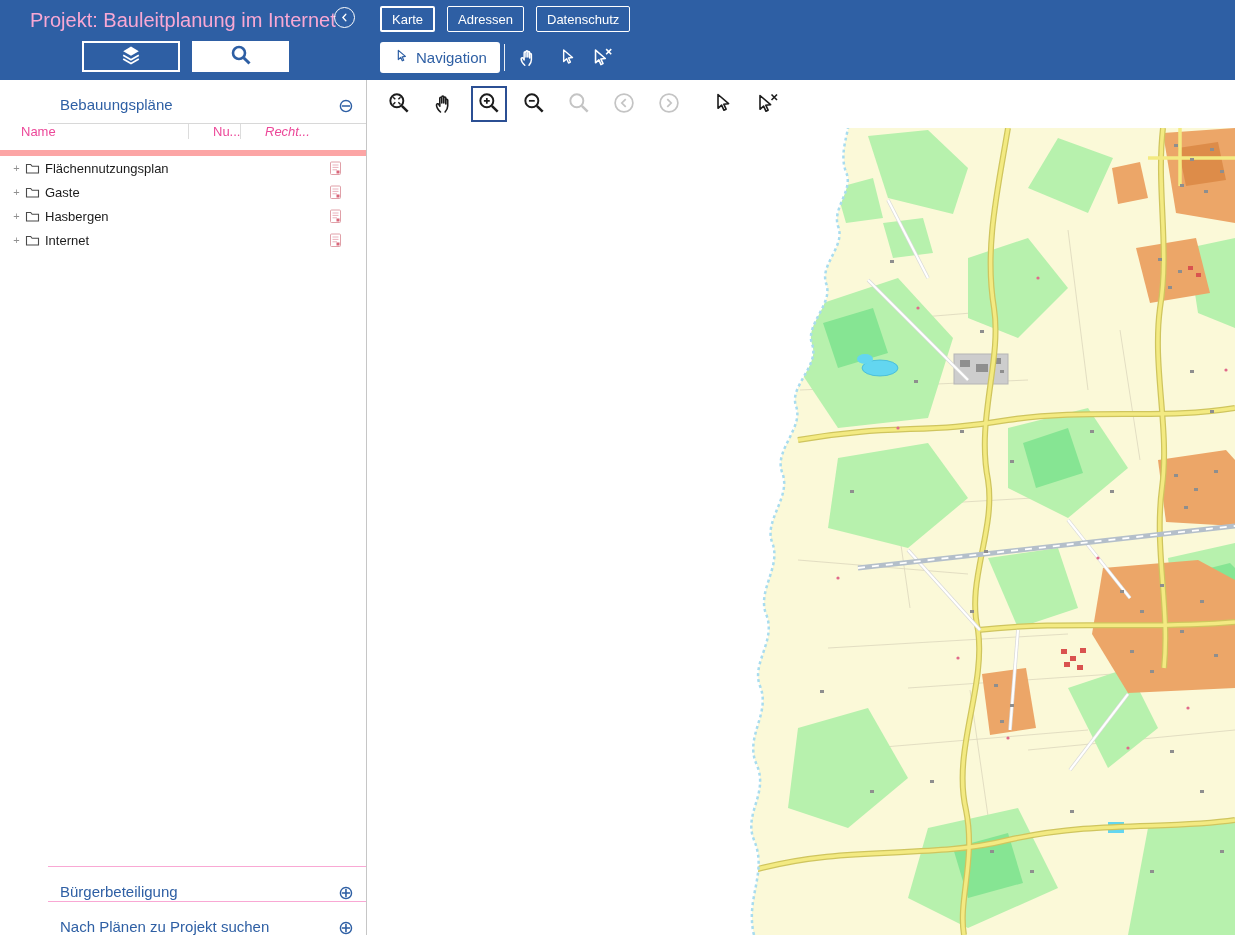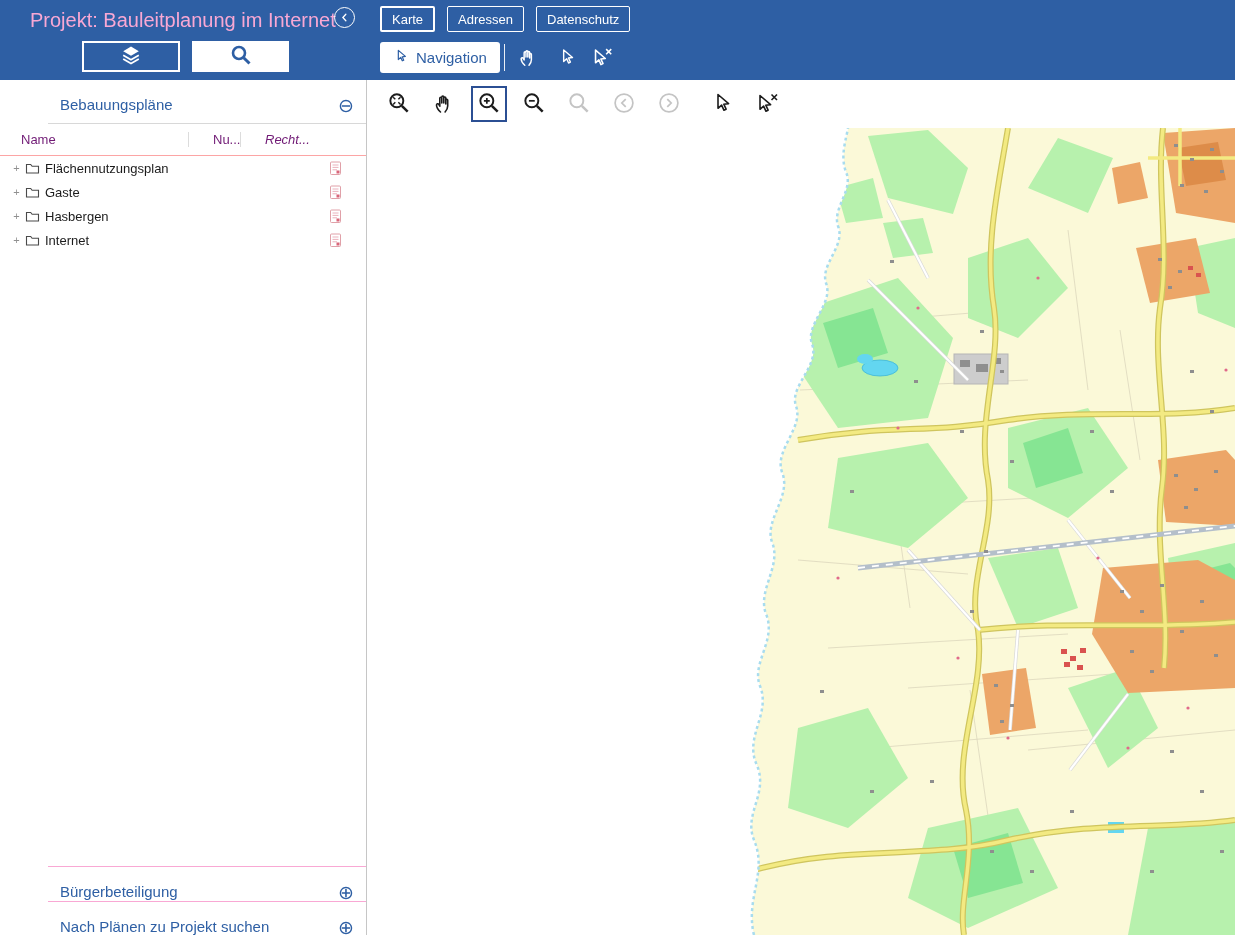--- a/index.html
+++ b/index.html
@@ -31,22 +31,22 @@
     display:flex; align-items:center; justify-content:center; }
   .htool.h1 { left:513px; } .htool.h2 { left:552px; } .htool.h3 { left:587px; }
 
   
   .sidebar { position:absolute; left:0; top:80px; width:367px; height:855px;
     background:#fff; border-right:1px solid #c6c6c6; }
   .panel-head { display:flex; justify-content:space-between;
     padding:16px 12px; color:#2e5fa4; font-size:15px; height:44px;margin-left:48px; }
   .panel-head.top { border-bottom:1px solid #d8d8d8; }
   .toggle-glyph { font-size:19px; line-height:1; color:#2e5fa4; }
-  .tree-head { display:flex; align-items:center; height:32px; border-bottom:1px solid #fca5a5;
-    color:#701a75; font-size:13px; }
+  .tree-head { display:flex; align-items:flex-start; height:32px; border-bottom:6px solid #fca5a5;
+    color:#ec4899; font-size:13px; }
   .tree-head .cell { display:flex; align-items:center; padding-left:24px; }
   .c-name { width:188px; padding-left:21px !important; }
   .c-num  { width:52px;  border-left:1px solid #dcdcdc; }
   .c-law  { width:62px;  border-left:1px solid #dcdcdc;font-style:italic; }
   .c-rest { flex:1;      border-left:1px solid #dcdcdc; }
   .tree-row { display:flex; align-items:center; height:24px; font-size:13px;
     color:#1c1c1c; padding-left:10px; }
   .expander { width:13px; color:#909090; font-size:11px; text-align:center; }
   .folder-icon { margin:0 5px 0 2px; display:flex; }
   .doc-icon { margin-left:auto; margin-right:24px; display:flex; }

